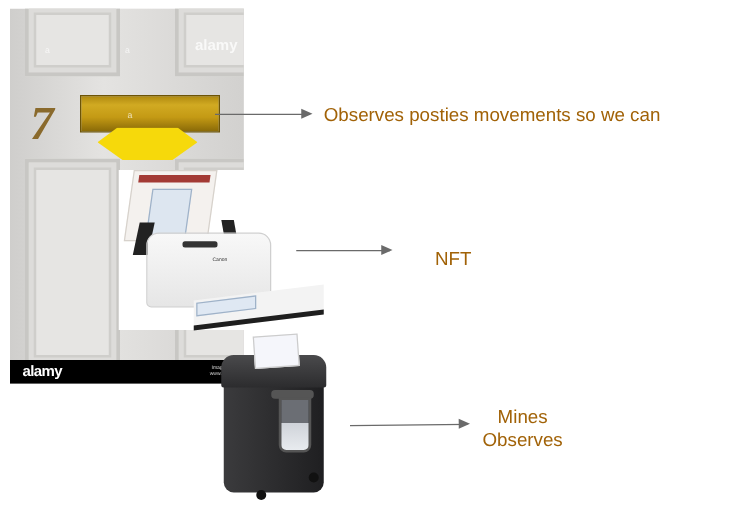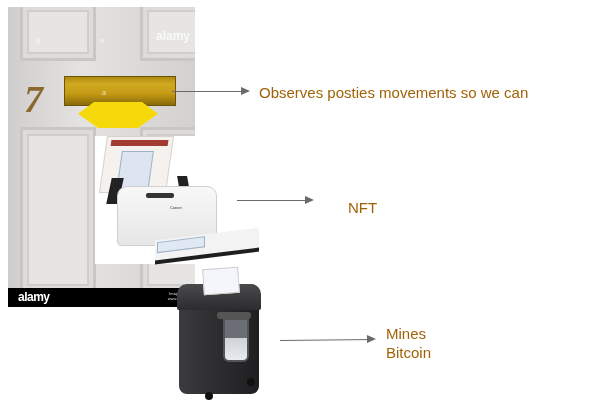--- a/index.html
+++ b/index.html
@@ -101,16 +101,16 @@
 <div class="arrow" style="left:172px;top:91px;width:76px;"></div>
 <div class="arrow" style="left:237px;top:200px;width:75px;"></div>
 <div class="arrow" style="left:280px;top:340px;width:94px;transform:rotate(-0.6deg);transform-origin:left center;"></div>
 
 <div class="label" style="left:259px;top:83px;">
   <div>Observes posties movements so we can</div>
 </div>
 <div class="label" style="left:348px;top:198px;">
   <div>NFT</div>
 </div>
-<div class="label" style="left:386px;top:324px;">
+<div class="label" style="left:386px;top:324px;text-align:center;">
   <div>Mines</div>
-  <div>Bitcoin</div>
+  <div>Observes</div>
 </div>
 
 </body></html>

